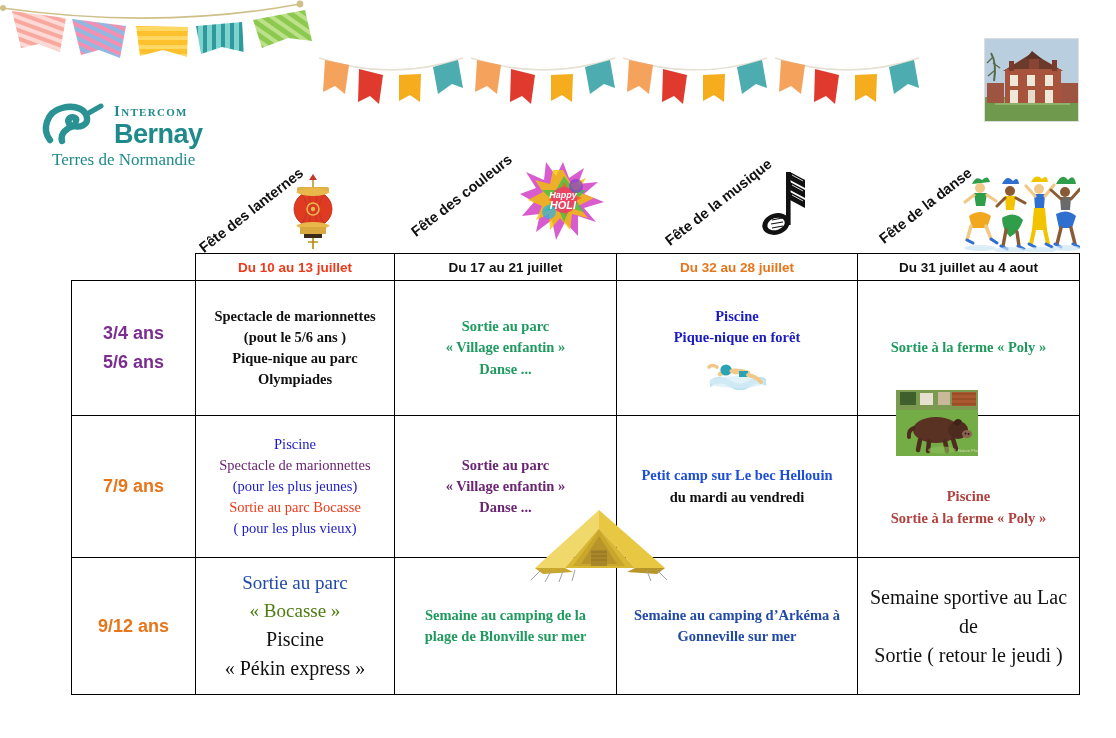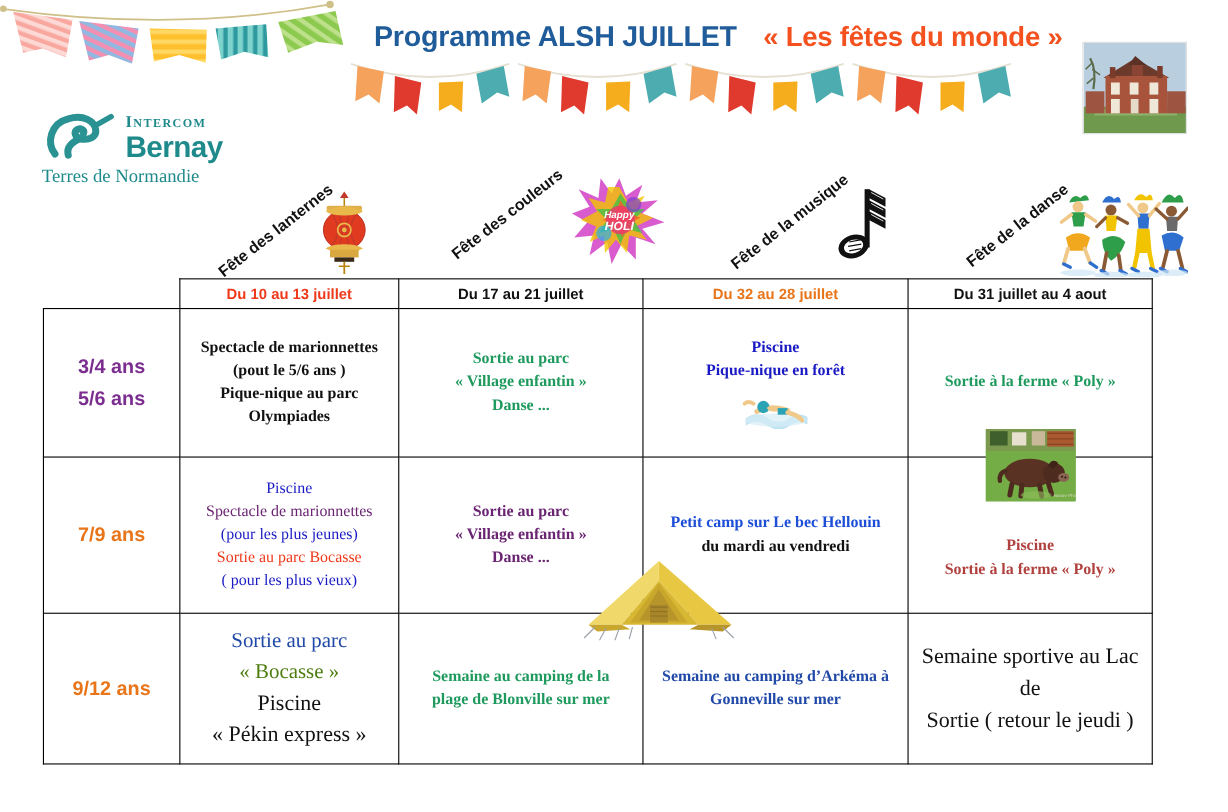--- a/index.html
+++ b/index.html
@@ -41,41 +41,41 @@
     font-size: 15px; color: #1F8A8C; letter-spacing: 1.3px;
     font-variant: small-caps; font-weight: bold; text-align: right;
   }
   .logo-bernay {
     position: absolute; left: 78px; top: 23px;
     font-family: "Liberation Sans", sans-serif;
     font-size: 27px; font-weight: bold; color: #1F8A8C;
     letter-spacing: -0.5px;
   }
   .logo-terres {
-    position: absolute; left: 2px; top: 54px;
+    position: absolute; left: 16px; top: 54px;
     font-family: "Liberation Serif", serif;
     font-size: 17px; color: #1F8A8C;
   }
 
   
   .theme-label {
     position: absolute;
     font-family: "Liberation Sans", sans-serif;
     font-size: 14.5px; font-weight: bold; color: #111;
     transform-origin: 0 0;
     transform: rotate(-38deg);
     white-space: nowrap;
   }
   .theme-art { position: absolute; }
 
   
   .photo { position: absolute; overflow: hidden; }
 
   
-  .tbl { position: absolute; left: 39px; top: 253px; }
+  .tbl { position: absolute; left: 71px; top: 253px; }
   table { border-collapse: collapse; }
   td, th { border: 1.6px solid #000; vertical-align: middle; padding: 3px 5px; }
   .hdr-blank { border: none !important; }
   th {
     height: 27px; font-family: "Liberation Sans", sans-serif;
     font-size: 13.5px; font-weight: bold; text-align: center;
   }
   .age-cell {
     width: 124px; text-align: center;
     font-family: "Liberation Sans", sans-serif;
@@ -159,24 +159,20 @@
         <path d="M44,17 L68,23 L64,52 L55,44 L43,50 Z" fill="#e0392e"></path>
         <path d="M84,23 L106,22 L105,50 L95,43 L84,49 Z" fill="#f5ac1d"></path>
         <path d="M118,15 L143,8 L148,36 L137,32 L123,42 Z" fill="#4cacb0"></path>
       </g>
       <use href="#grp" x="152"></use>
       <use href="#grp" x="304"></use>
       <use href="#grp" x="456"></use>
     </svg>
   </div>
 
-  <div class="title-wrap">
-    <span class="title-main">Programme ALSH JUILLET</span>
-    <span class="title-sub">« Les fêtes du monde »</span>
-  </div>
 
   <div class="photo" style="left:984px; top:38px; width:95px; height:84px; border:1px solid #ddd;">
     <svg width="95" height="84" viewBox="0 0 95 84">
       <rect width="95" height="84" fill="#b9cfe0"></rect>
       <rect y="58" width="95" height="26" fill="#6f9a4e"></rect>
       <rect x="10" y="60" width="75" height="6" fill="#8fb06a"></rect>
       <polygon points="18,32 47,14 78,32" fill="#6b3a2a"></polygon>
       <rect x="20" y="30" width="56" height="34" fill="#a8543c"></rect>
       <rect x="44" y="18" width="10" height="12" fill="#8a4433"></rect>
       <polygon points="41,20 47,12 57,20" fill="#5d3226"></polygon>

